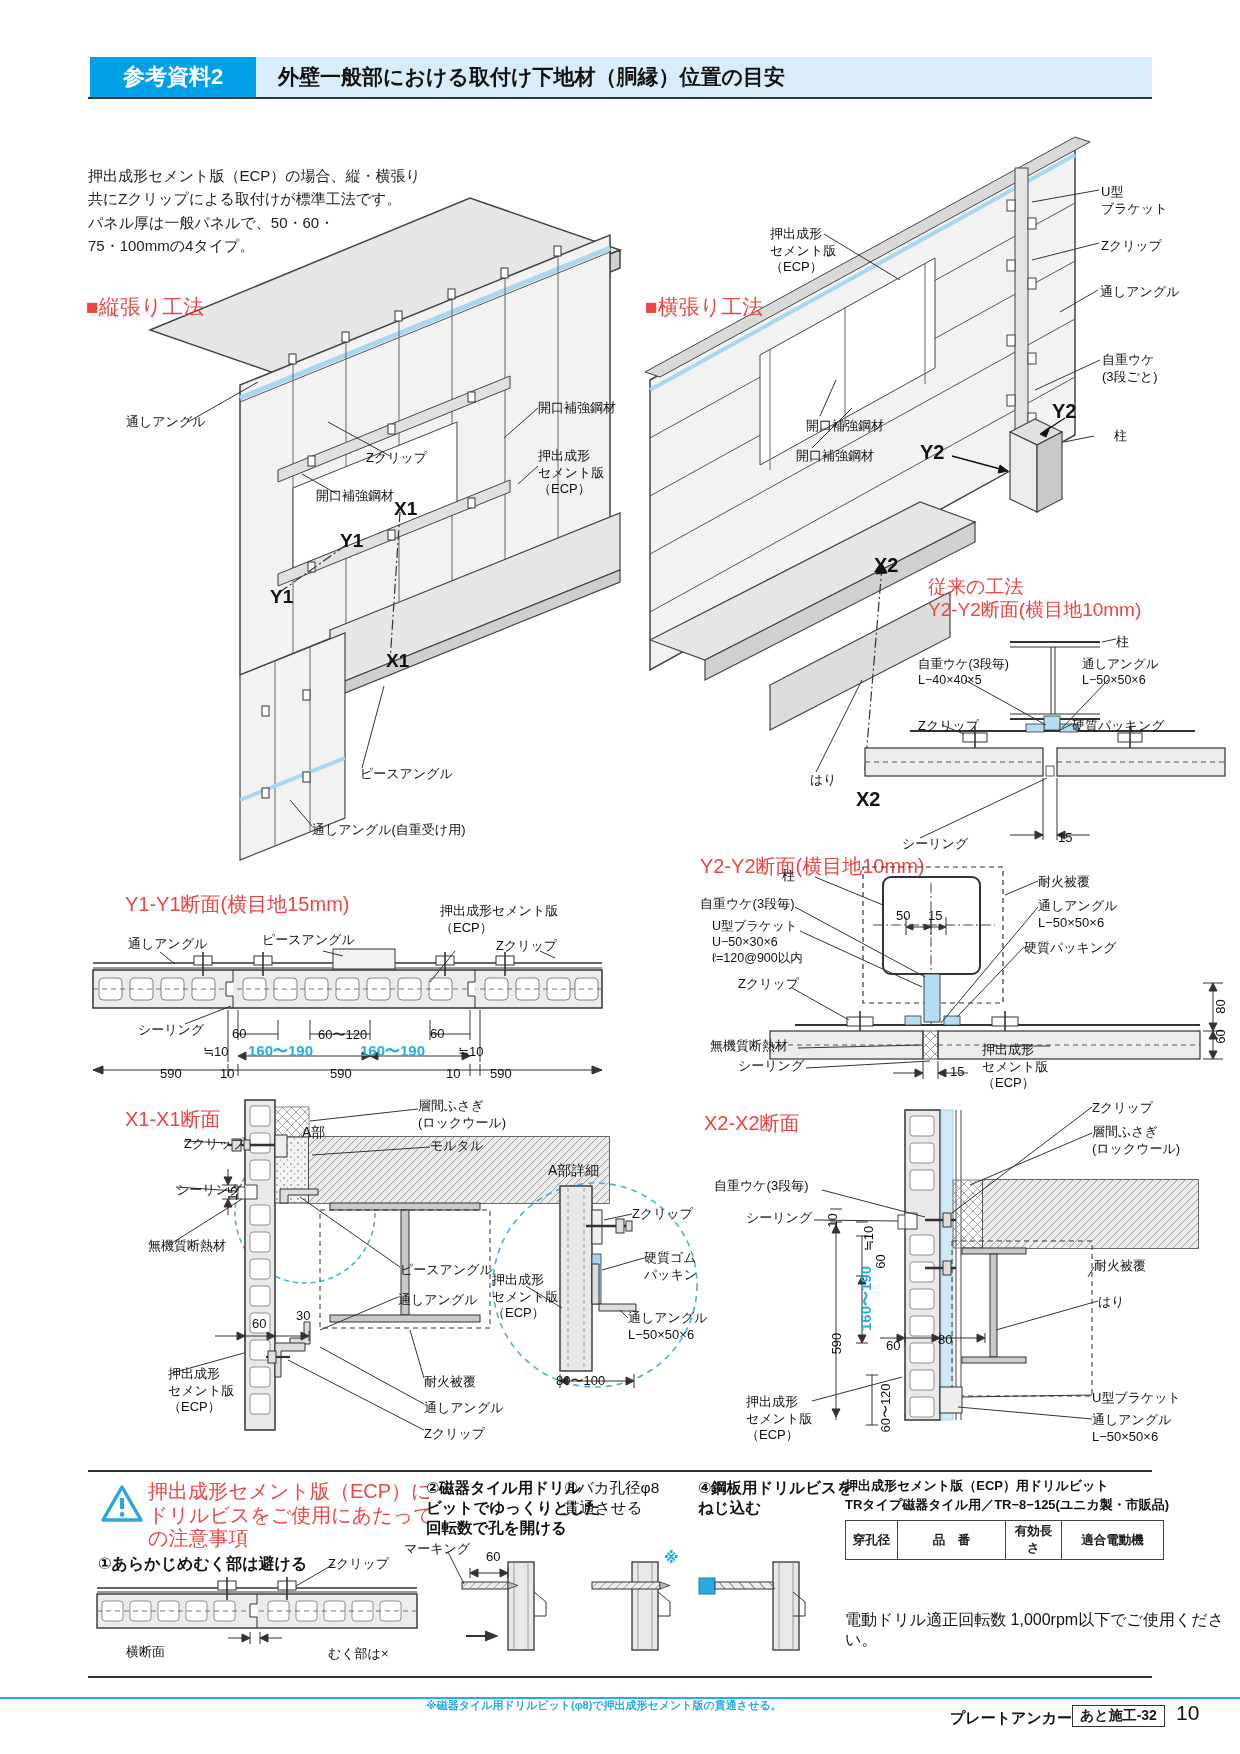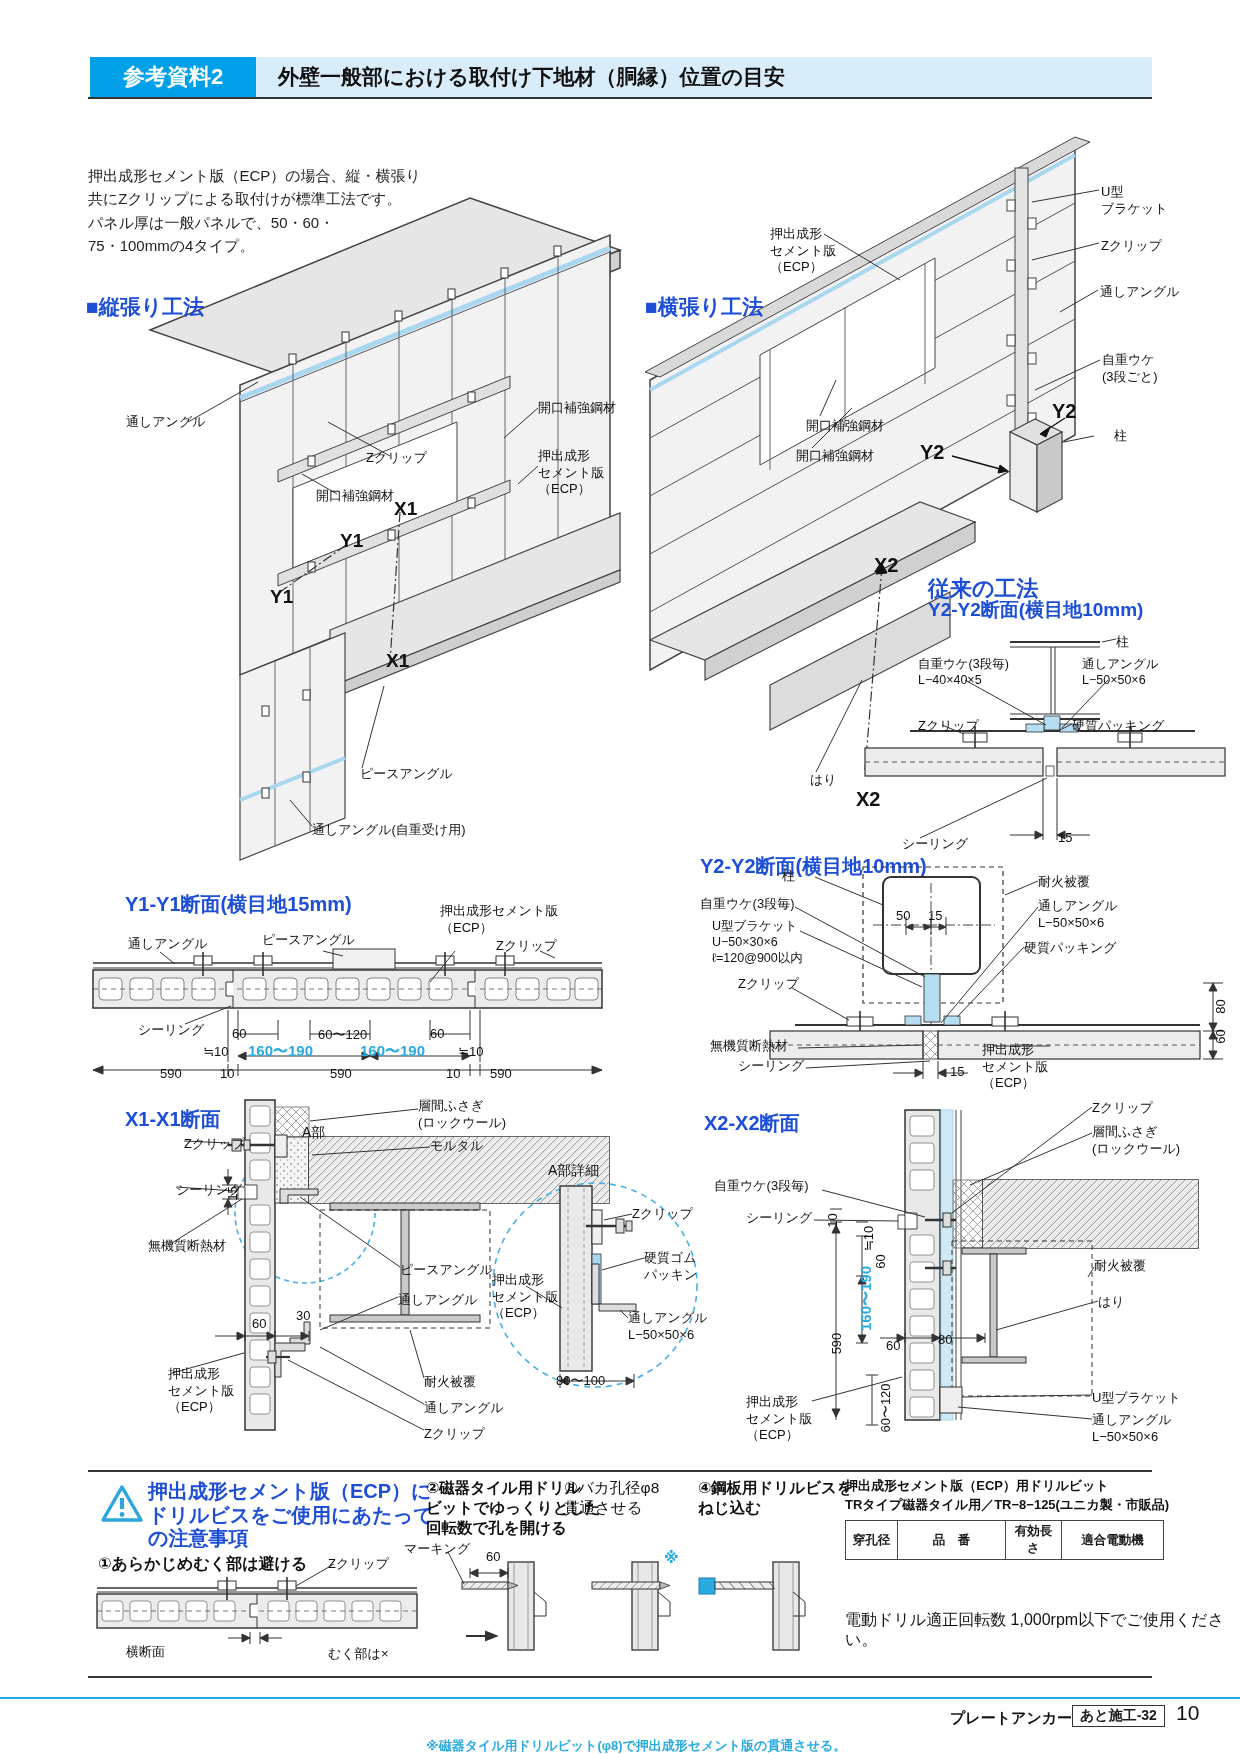--- a/index.html
+++ b/index.html
@@ -1,20 +1,20 @@
 <!DOCTYPE html>
 <html><head>
 <meta charset="utf-8">
 <style>
 *{margin:0;padding:0;box-sizing:border-box}
 body{background:#fff;font-family:"Liberation Sans","DejaVu Sans",sans-serif;color:#1a1a1a}
 #page{position:relative;width:1240px;height:1754px;background:#fff;overflow:hidden}
 .lbl{position:absolute;font-size:13px;line-height:1.28;white-space:pre-line;color:#111}
 .sm{font-size:12.5px}
-.sec{position:absolute;font-weight:bold;font-size:20px;color:#1d4ed8;white-space:pre-line}
+.sec{position:absolute;font-weight:normal;font-size:20px;color:#ef4444;white-space:pre-line}
 .mark{position:absolute;font-weight:bold;font-size:19px;color:#111}
 .dim{position:absolute;font-size:13px;color:#111;white-space:nowrap}
 .vdim{position:absolute;font-size:13px;color:#111;white-space:nowrap;transform:rotate(-90deg);transform-origin:center;width:40px;text-align:center}
 .blue{color:#29abe2;font-weight:bold}
 .bigdim{font-size:15px}
 .hdr-badge{position:absolute;left:90px;top:57px;width:166px;height:40px;background:#00a0e9;color:#fff;font-weight:bold;font-size:22px;text-align:center;line-height:40px}
 .hdr-band{position:absolute;left:256px;top:57px;width:896px;height:40px;background:#d9ecf9;font-weight:bold;font-size:21px;line-height:40px;padding-left:22px;color:#111}
 .hdr-rule{position:absolute;left:88px;top:97px;width:1064px;border-top:2px solid #333}
 .h2c{position:absolute;left:88px;top:124px;font-size:23px;font-weight:bold;color:#00a0e9}
 .intro{position:absolute;left:88px;top:164px;width:340px;font-size:15px;line-height:1.55;white-space:pre-line;color:#222}
@@ -215,21 +215,21 @@
 (3段ごと)</div>
 <div class="mark" style="left:1052px;top:400px;font-size:20px">Y2</div>
 <div class="lbl" style="left:1114px;top:428px">柱</div>
 <div class="lbl" style="left:806px;top:418px">開口補強鋼材</div>
 <div class="lbl" style="left:796px;top:448px">開口補強鋼材</div>
 <div class="mark" style="left:920px;top:441px;font-size:20px">Y2</div>
 <div class="mark" style="left:874px;top:554px;font-size:20px">X2</div>
 <div class="lbl" style="left:810px;top:772px">はり</div>
 <div class="mark" style="left:856px;top:788px;font-size:20px">X2</div>
 
-<div class="sec" style="left:928px;top:574px;font-size:22px">従来の工法</div>
+<div class="sec" style="left:928px;top:574px;font-size:19px">従来の工法</div>
 <div class="sec" style="left:928px;top:597px;font-size:19px">Y2-Y2断面(横目地10mm)</div>
 <svg class="d" style="left:850px;top:628px" width="390" height="235" viewBox="0 0 390 235">
  <g stroke="#333" fill="none">
   <line x1="160" y1="14" x2="250" y2="14" stroke-width="2"></line>
         <line x1="160" y1="19" x2="250" y2="19" stroke-width="1"></line>
   <line x1="201" y1="19" x2="201" y2="86" stroke-width="1"></line>
         <line x1="205" y1="19" x2="205" y2="86" stroke-width="1"></line>
   <line x1="160" y1="86" x2="250" y2="86" stroke-width="1"></line>
         <line x1="160" y1="91" x2="250" y2="91" stroke-width="2"></line>
  </g>
@@ -778,21 +778,21 @@
 <svg class="d" style="left:695px;top:1540px" width="115" height="112" viewBox="0 0 115 112">
  <rect x="78" y="22" width="26" height="88" fill="#e8e8e8" stroke="#333" stroke-width="1.3"></rect>
  <line x1="84" y1="22" x2="84" y2="110" stroke="#888" stroke-width="0.8"></line>
  <line x1="98" y1="22" x2="98" y2="110" stroke="#888" stroke-width="0.8"></line>
  <rect x="4" y="38" width="16" height="16" fill="#29abe2" stroke="#1b7fb5"></rect>
  <rect x="20" y="42" width="58" height="7" fill="#eee" stroke="#333"></rect>
  <path d="M24,42 l6,7 m4,-7 l6,7 m4,-7 l6,7 m4,-7 l6,7 m4,-7 l6,7 m4,-7 l6,7" stroke="#555" stroke-width="0.9" fill="none"></path>
  <path d="M98,52 l12,10 v14 h-12" fill="none" stroke="#333"></path>
 </svg>
 
-<div class="lbl blue" style="left:426px;top:1738px;font-size:13px">※磁器タイル用ドリルビット(φ8)で押出成形セメント版の貫通させる。</div>
+<div class="lbl blue" style="left:426px;top:1698px;font-size:11px">※磁器タイル用ドリルビット(φ8)で押出成形セメント版の貫通させる。</div>
 <div class="rule" style="left:88px;top:1676px;width:1064px"></div>
 
 <div class="lbl" style="left:845px;top:1478px;font-weight:bold;font-size:13px">押出成形セメント版（ECP）用ドリルビット</div>
 <div class="lbl" style="left:845px;top:1497px;font-weight:bold;font-size:13px">TRタイプ磁器タイル用／TR−8−125(ユニカ製・市販品)</div>
 <table class="drill">
  <tbody>
         <tr>
   <th style="width:52px">穿孔径</th>
   <th style="width:108px">品　番</th>
   <th style="width:56px">有効長さ</th>

